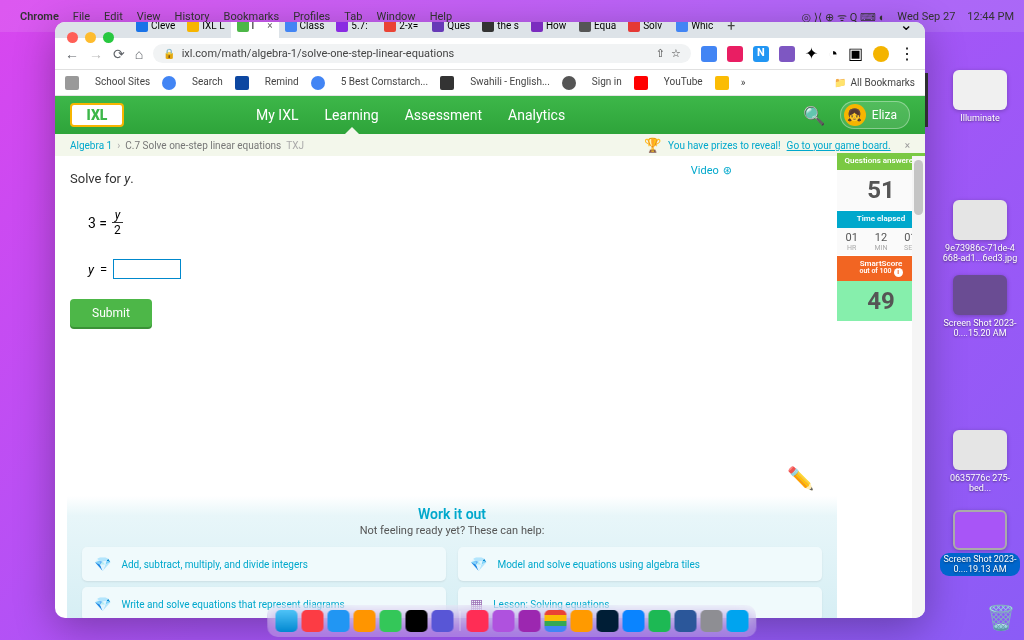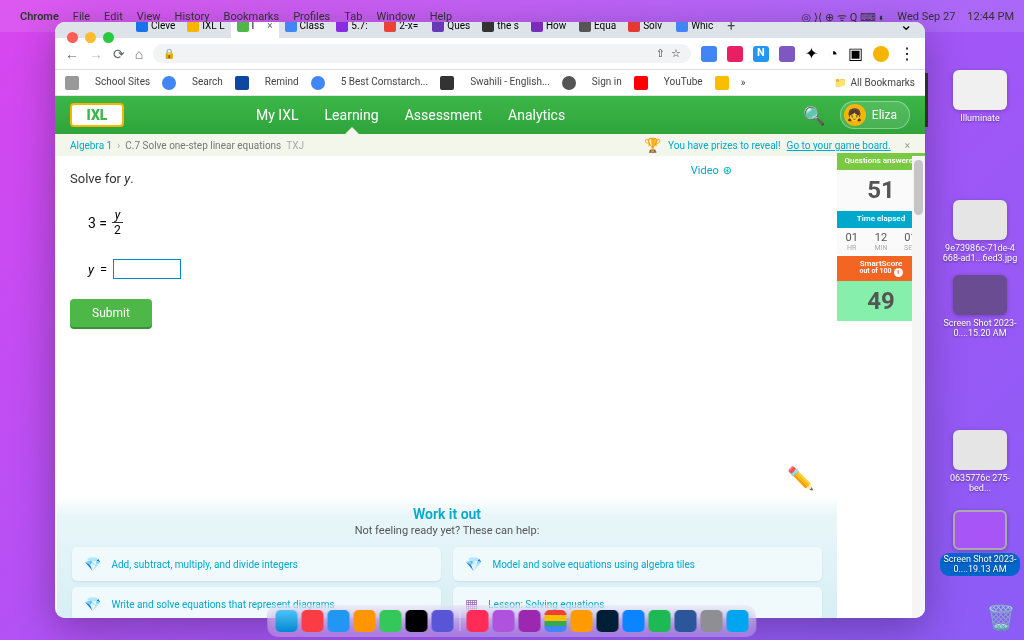--- a/index.html
+++ b/index.html
@@ -65,21 +65,21 @@
 .statval{font-size:24px;font-weight:700;padding:6px 0;color:#555}
 .sh-green{background:#7ac943}.sv-green{background:#fafafa}
 .sh-blue{background:#00a8cc}
 .timerow{display:flex;background:#fafafa}
 .timecell{flex:1;text-align:center;padding:3px 0}
 .timecell .tv{font-size:11px;color:#555}
 .timecell .tl{font-size:7px;color:#aaa}
 .sh-orange{background:#f26522}
 .sh-orange .sub{font-size:7px;display:flex;justify-content:center;align-items:flex-start;gap:2px}
 .pencil{position:absolute;right:22px;bottom:135px;font-size:22px;color:#0088cc;transform:rotate(0deg)}
-.workout{position:absolute;bottom:0;left:2px;right:0;background:linear-gradient(180deg,#fff 0%,#e8f6f9 15%,#d5eef4 100%);padding:10px 15px 5px;text-align:center}
+.workout{position:absolute;bottom:0;left:12px;right:0;background:linear-gradient(180deg,#fff 0%,#e8f6f9 15%,#d5eef4 100%);padding:10px 15px 5px;text-align:center}
 .workout h3{color:#00a8cc;font-size:14px;font-weight:600;margin-bottom:2px}
 .workout .nfr{font-size:11px;color:#555;margin-bottom:10px}
 .skillgrid{display:flex;gap:12px}
 .skillcol{flex:1;display:flex;flex-direction:column;gap:6px}
 .skillbtn{background:#f0fafc;border-radius:5px;padding:9px 12px;display:flex;align-items:center;gap:10px;font-size:10px;color:#00a8cc;cursor:pointer;text-align:left;box-shadow:0 1px 2px rgba(0,0,0,0.08)}
 .skillbtn .gem{color:#00bcd4;font-size:14px}
 .skillbtn.lesson .gem{color:#9c6fb5}
 .scrollbar{position:absolute;right:0;top:0;width:13px;height:100%;background:#f5f5f5}
 .scrollthumb{position:absolute;right:2px;top:4px;width:9px;height:55px;background:#c5c5c5;border-radius:5px}
 
@@ -222,20 +222,21 @@
       <div class="newtab">+</div>
       <div class="dropdown">⌄</div>
     </div>
   <div class="urlbar">
     <span class="navbtn">←</span>
     <span class="navbtn" style="color:#bbb">→</span>
     <span class="navbtn">⟳</span>
     <span class="navbtn">⌂</span>
     <div class="address">
       <span class="lock">🔒</span>
+      <span>ixl.com/math/algebra-1/solve-one-step-linear-equations</span>
       <span style="margin-left:auto">⇧</span>
       <span>☆</span>
     </div>
     <div class="exticons">
       <span class="exticon" style="background:#4285f4"></span>
       <span class="exticon" style="background:#e91e63"></span>
       <span class="exticon" style="background:#2196f3;color:#fff;text-align:center;font-size:11px;font-weight:700">N</span>
       <span class="exticon" style="background:#7e57c2"></span>
       <span>✦</span>
       <span>◔</span>

